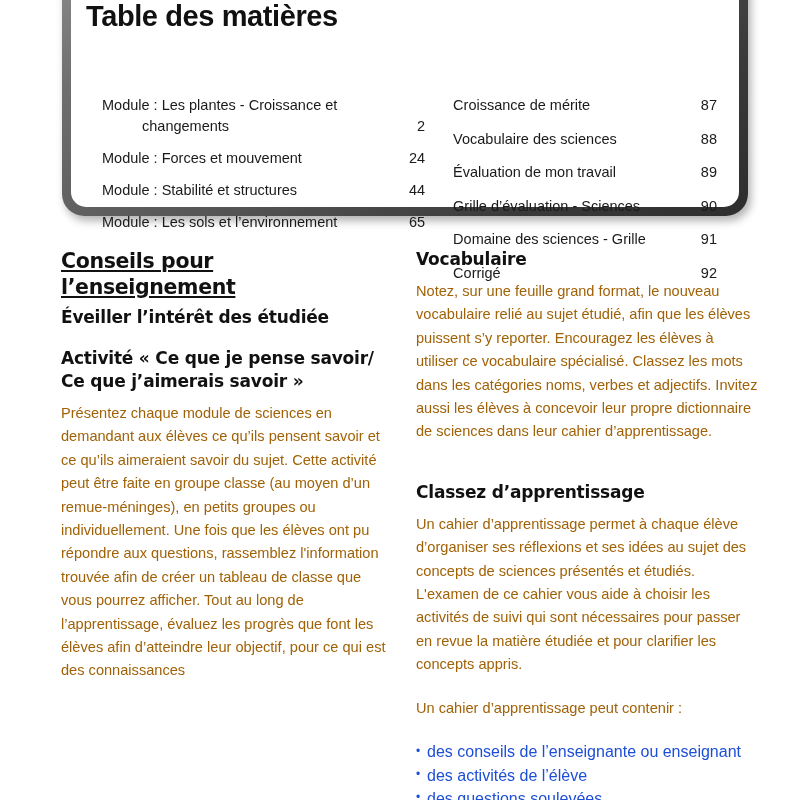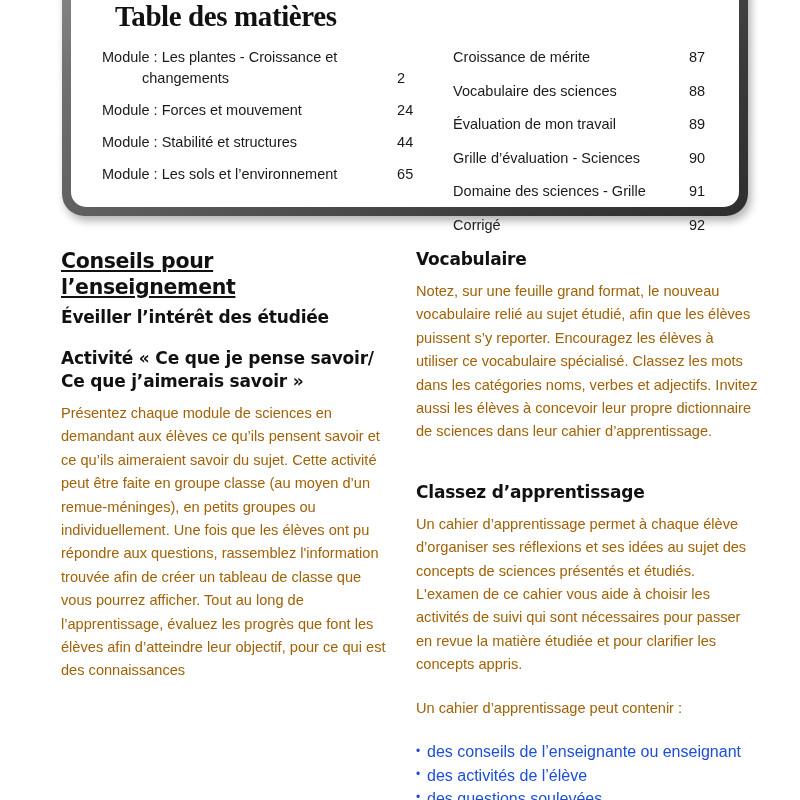--- a/index.html
+++ b/index.html
@@ -37,59 +37,60 @@
     width: 100%;
     height: 100%;
     background: #ffffff;
     border-radius: 15px;
     box-sizing: border-box;
     position: relative;
   }
 
   .toc-title {
     position: absolute;
-    left: 44px;
+    left: 15px;
     top: 37px;
-    font-family: Liberation Serif, serif;
+    font-family: Liberation Sans, sans-serif;
     font-weight: bold;
     font-size: 29px;
     letter-spacing: -0.4px;
     color: #111111;
   }
 
   .toc-cols {
     position: absolute;
     left: 0;
     top: 84px;
     right: 0;
     display: flex;
   }
   .toc-col {
     box-sizing: border-box;
+    margin-top: 48px;
   }
   .toc-col.left  { width: 372px; padding-left: 31px; padding-right: 8px; }
   .toc-col.right { width: 314px; padding-left: 20px; padding-right: 22px; }
 
   .toc-row {
     display: flex;
     align-items: flex-start;
     font-size: 14.5px;
     line-height: 21px;
     color: #1a1a1a;
     margin-bottom: 11px;
   }
   .toc-row .lbl { flex: 1 1 auto; }
   .toc-row .lbl .cont {
     display: block;
     padding-left: 40px;
   }
   .toc-row .pg {
     flex: 0 0 auto;
     width: 28px;
-    text-align: left;
+    text-align: right;
     align-self: flex-end;
   }
   .toc-col.right .toc-row { margin-bottom: 12.5px; }
   .toc-col.right .toc-row .pg { align-self: flex-start; }
 
   
   .article {
     position: absolute;
     left: 0;
     top: 248px;

